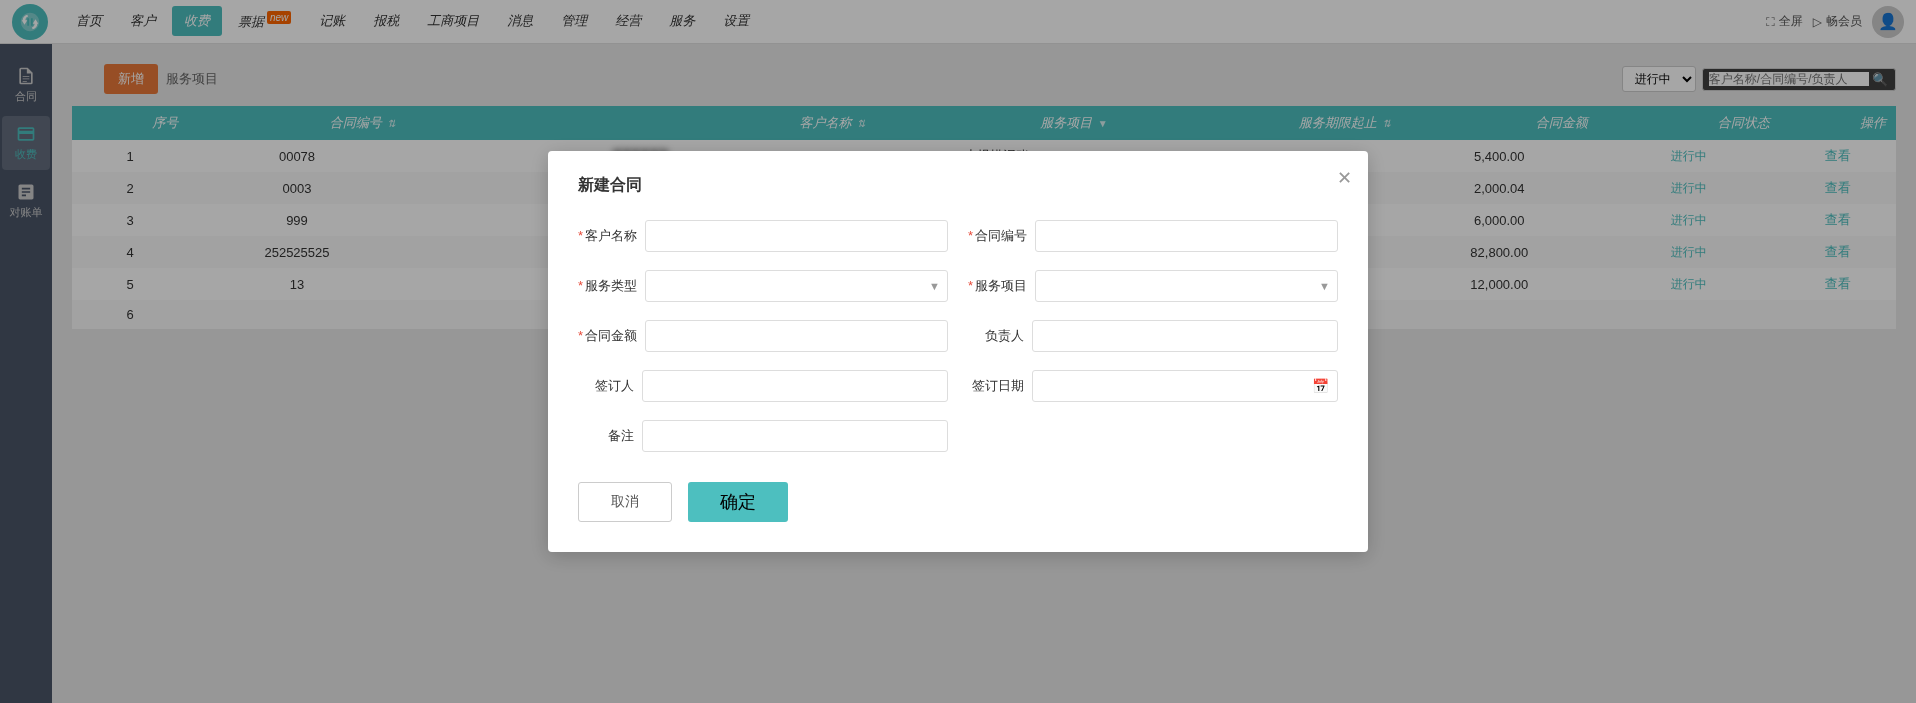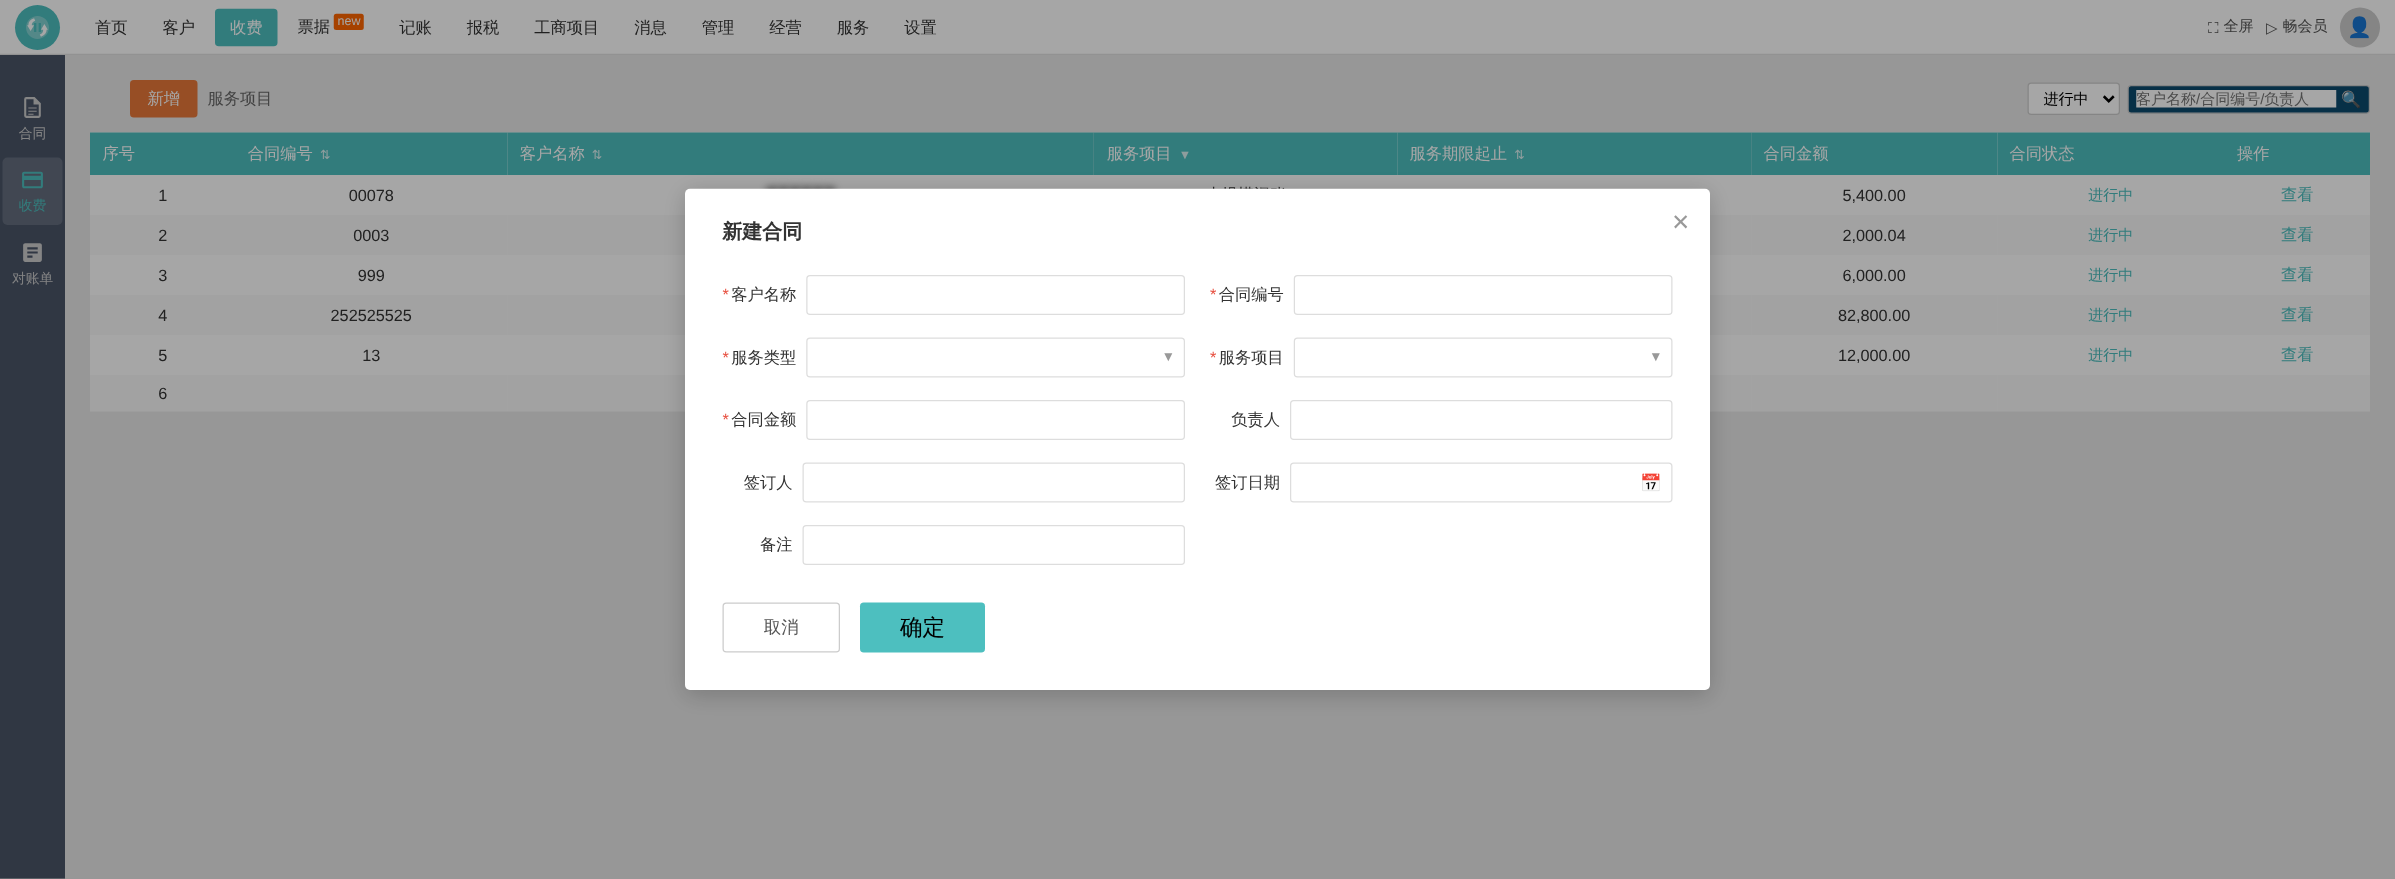--- a/index.html
+++ b/index.html
@@ -18,21 +18,21 @@
     }
     .top-nav .logo {
       width: 36px; height: 36px;
       background: #4dbfbf;
       border-radius: 50%;
       display: flex; align-items: center; justify-content: center;
       margin-right: 16px;
       flex-shrink: 0;
     }
     .top-nav .logo svg { width: 22px; height: 22px; }
-    .nav-items { display: flex; align-items: flex-end; gap: 4px; flex: 1; }
+    .nav-items { display: flex; align-items: flex-start; gap: 4px; flex: 1; font-style: italic; }
     .nav-item {
       padding: 6px 12px;
       border-radius: 3px;
       cursor: pointer;
       color: #333;
       font-size: 13px;
       white-space: nowrap;
     }
     .nav-item.active { background: #4dbfbf; color: #fff; }
     .nav-item .new-badge {
@@ -60,21 +60,21 @@
       overflow: hidden;
     }
 
     
     .sidebar {
       width: 52px;
       background: #4a5568;
       display: flex;
       flex-direction: column;
       align-items: center;
-      padding-top: 24px;
+      padding-top: 14px;
       gap: 4px;
       flex-shrink: 0;
     }
     .sidebar-item {
       width: 48px;
       padding: 8px 4px;
       display: flex;
       flex-direction: column;
       align-items: center;
       gap: 3px;
@@ -131,21 +131,21 @@
       font-size: 12px;
       cursor: pointer;
       background: #fff;
     }
     .search-box {
       display: flex;
       align-items: center;
       border: 1px solid #ccc;
       border-radius: 3px;
       padding: 3px 6px;
-      background: #0c4a6e;
+      background: #404040;
       gap: 4px;
     }
     .search-box input {
       border: none;
       outline: none;
       font-size: 12px;
       width: 160px;
       color: #999;
     }
 
@@ -154,24 +154,25 @@
       width: 100%;
       border-collapse: collapse;
       background: #fff;
     }
     .data-table thead tr {
       background: #4dbfbf;
       color: #fff;
     }
     .data-table thead th {
       padding: 8px 10px;
-      text-align: left;
+      text-align: right;
       font-weight: normal;
       font-size: 13px;
       white-space: nowrap;
+      font-style: italic;
     }
     .data-table tbody tr:nth-child(even) { background: #f9f9f9; }
     .data-table tbody tr:nth-child(odd) { background: #fff; }
     .data-table tbody td {
       padding: 7px 10px;
       text-align: center;
       font-size: 13px;
       color: #333;
     }
     .view-link { color: #4dbfbf; cursor: pointer; }

